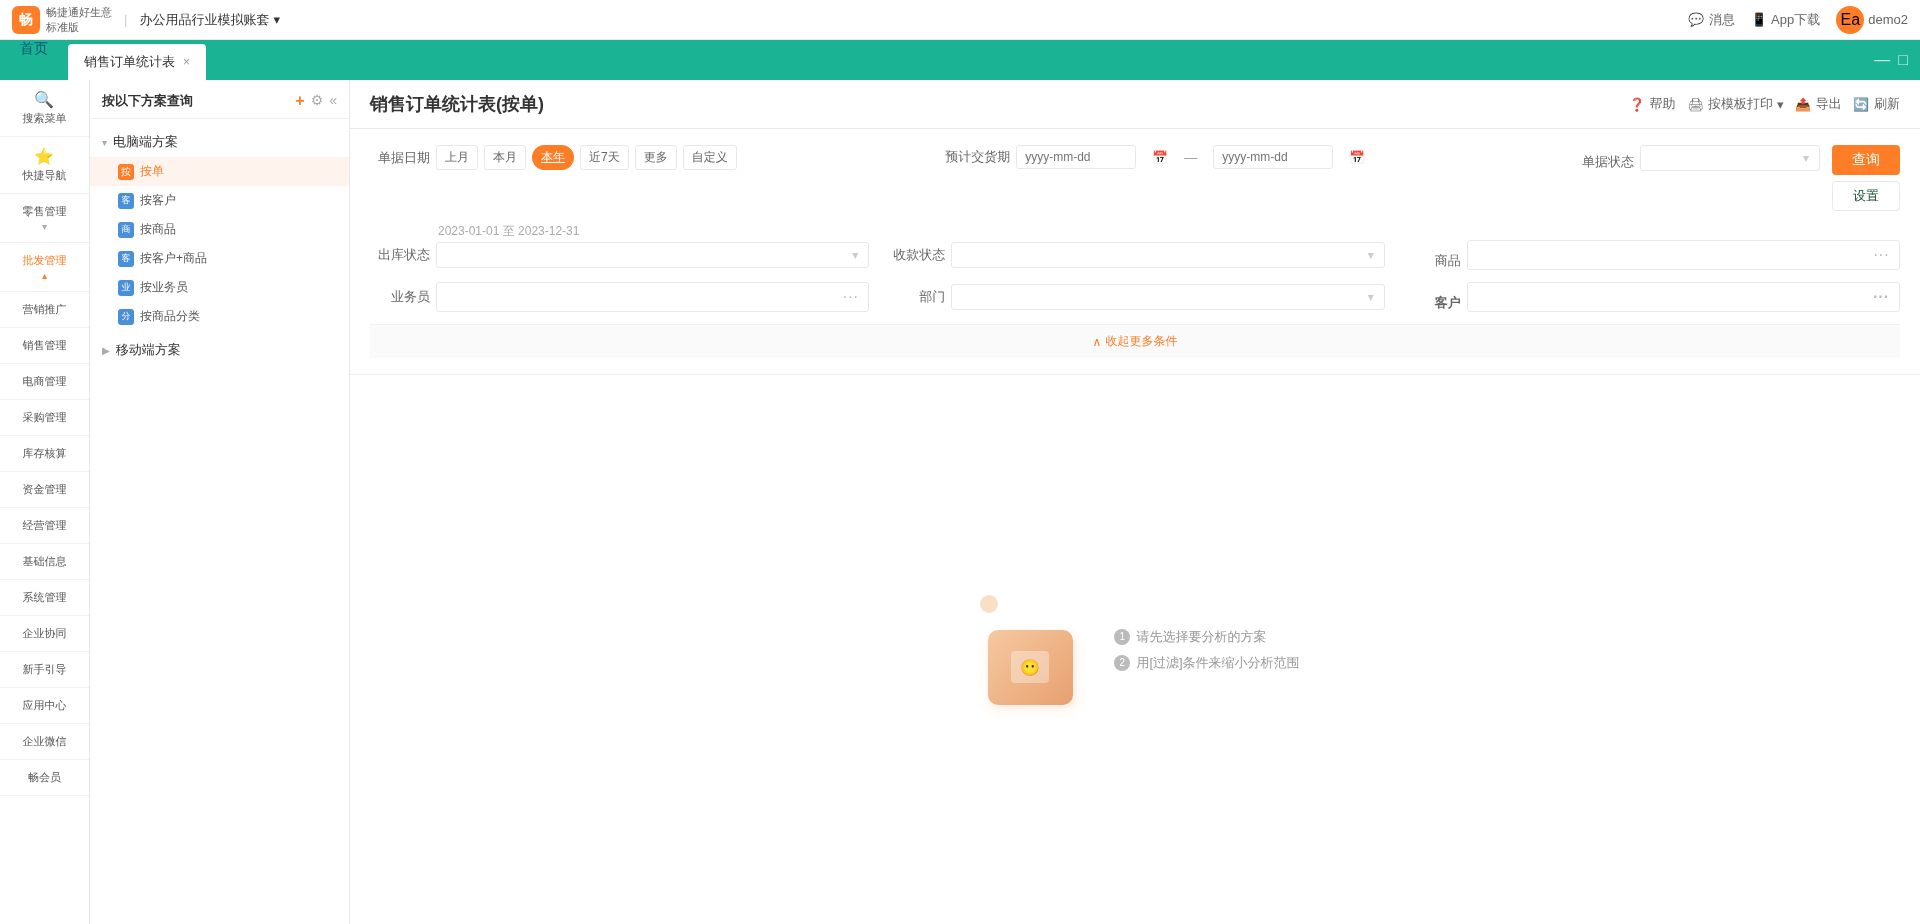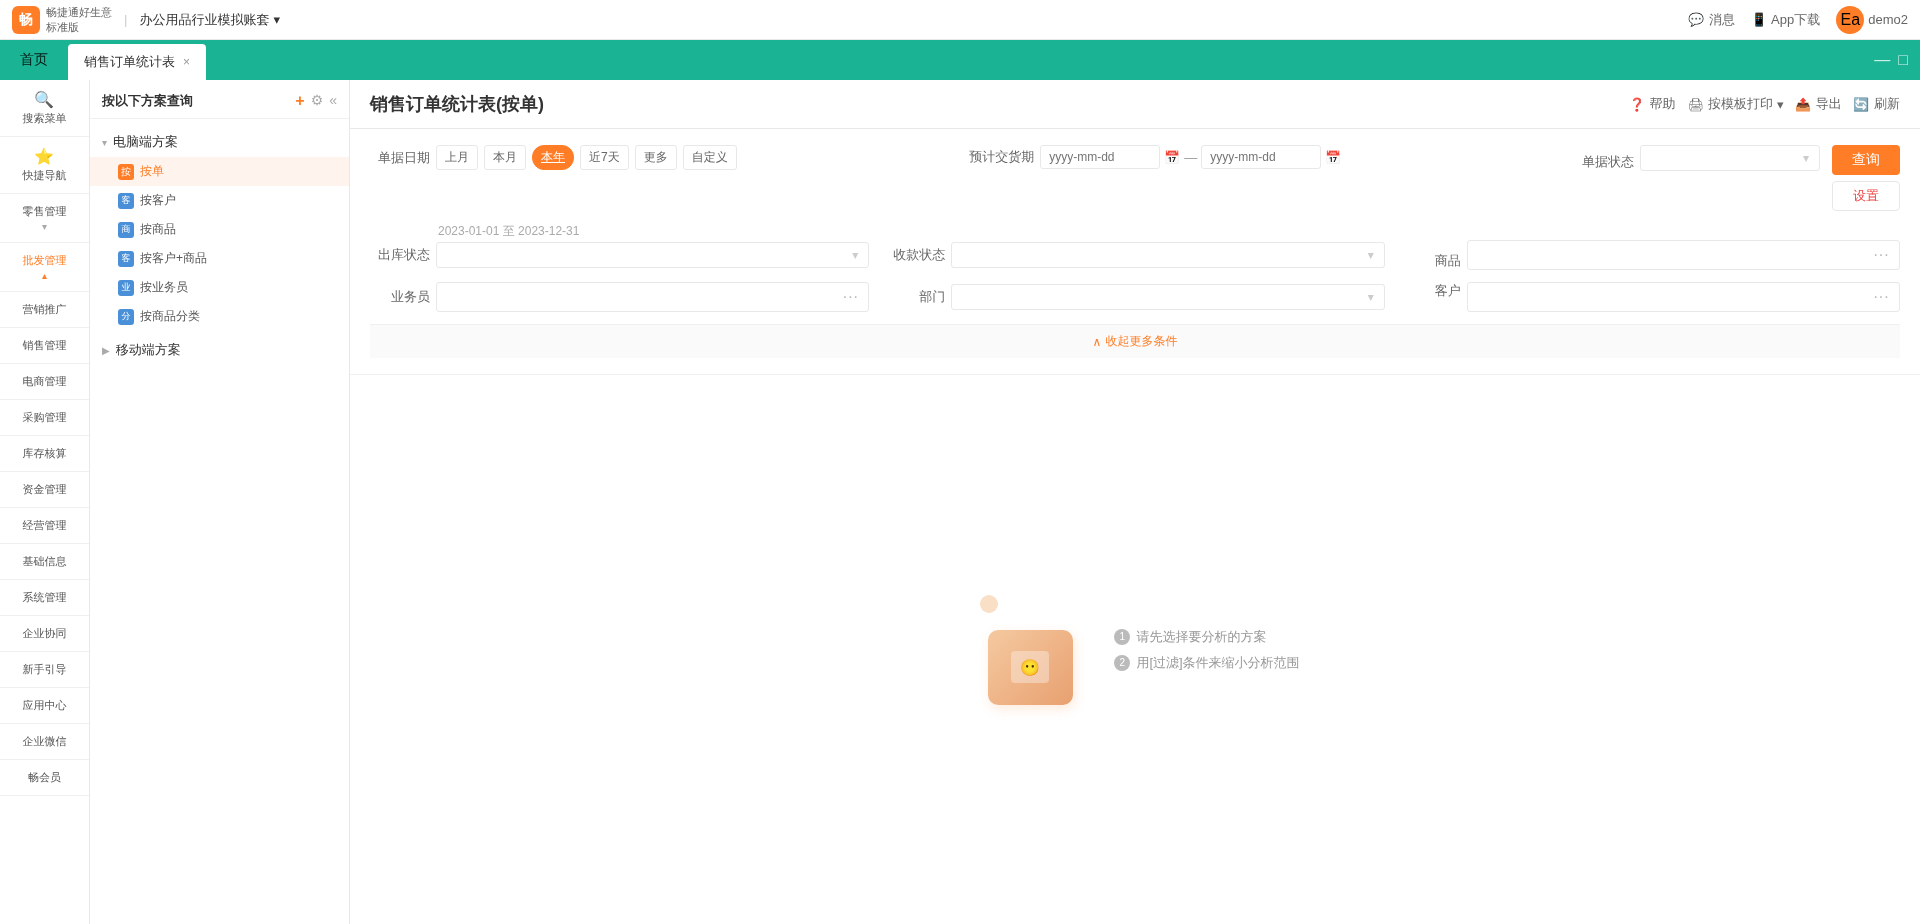--- a/index.html
+++ b/index.html
@@ -32,22 +32,22 @@
       background: #1ab394;
       display: flex;
       align-items: center;
       padding: 0 0;
       flex-shrink: 0;
     }
     .tab-home {
       height: 40px;
       padding: 0 20px;
       display: flex;
-      align-items: center;
-      color: #000000;
+      align-items: flex-start;
+      color: #0c4a6e;
       font-size: 14px;
       cursor: pointer;
       opacity: 0.85;
     }
     .tab-active {
       background: #fff;
       color: #333;
       border-radius: 4px 4px 0 0;
       height: 36px;
       margin-top: 4px;
@@ -162,21 +162,21 @@
       padding: 16px 20px;
       border-bottom: 1px solid #f0f0f0;
       flex-shrink: 0;
     }
     .filter-row { display: flex; align-items: center; gap: 16px; margin-bottom: 12px; flex-wrap: wrap; }
     .filter-row:last-child { margin-bottom: 0; }
     .filter-label { color: #666; font-size: 13px; white-space: nowrap; min-width: 60px; text-align: right; }
     .filter-date-group { display: flex; align-items: center; gap: 6px; flex: 0 0 auto; }
     .date-btn { padding: 3px 8px; border: 1px solid #e8e8e8; border-radius: 3px; cursor: pointer; font-size: 12px; color: #666; background: #fff; }
     .date-btn.active { background: #ff7d26; color: #fff; border-color: #ff7d26; border-radius: 12px; text-decoration: underline; }
-    .date-input-group { display: flex; align-items: center; gap: 4px; }
+    .date-input-group { display: flex; align-items: center; gap: 16px; }
     .date-input { border: 1px solid #e8e8e8; border-radius: 3px; padding: 4px 8px; font-size: 12px; color: #bbb; width: 120px; }
     .date-sep { color: #999; }
     .filter-select-wide {
       flex: 1;
       min-width: 200px;
       border: 1px solid #e8e8e8;
       border-radius: 3px;
       padding: 5px 10px;
       font-size: 12px;
       color: #bbb;
@@ -206,21 +206,21 @@
       background: #ff7d26;
       color: #fff;
       border: none;
       border-radius: 4px;
       padding: 6px 20px;
       font-size: 14px;
       cursor: pointer;
     }
     .btn-secondary {
       background: #fff;
-      color: #ef4444;
+      color: #14532d;
       border: 1px solid #e8e8e8;
       border-radius: 4px;
       padding: 5px 16px;
       font-size: 13px;
       cursor: pointer;
     }
 
     
     .empty-state {
       flex: 1;
@@ -499,21 +499,21 @@
               <span class="filter-dots">···</span>
             </div>
           </div>
           <div style="display:flex; align-items:center; gap:6px; flex:1;">
             <span class="filter-label">部门</span>
             <div class="filter-select-wide">
               <span></span>
               <span style="color:#ccc;">▾</span>
             </div>
           </div>
-          <div style="display:flex; align-items:flex-start; gap:6px; flex:1;">
+          <div style="display:flex; align-items:flex-end; gap:6px; flex:1;font-weight:bold;">
             <span class="filter-label">客户</span>
             <div style="flex:1; border:1px solid #e8e8e8; border-radius:3px; padding:5px 10px; display:flex; justify-content:flex-end; cursor:pointer;">
               <span class="filter-dots">···</span>
             </div>
           </div>
         </div>
 
         <div class="section-divider">
           <span>∧</span>
           <span>收起更多条件</span>

